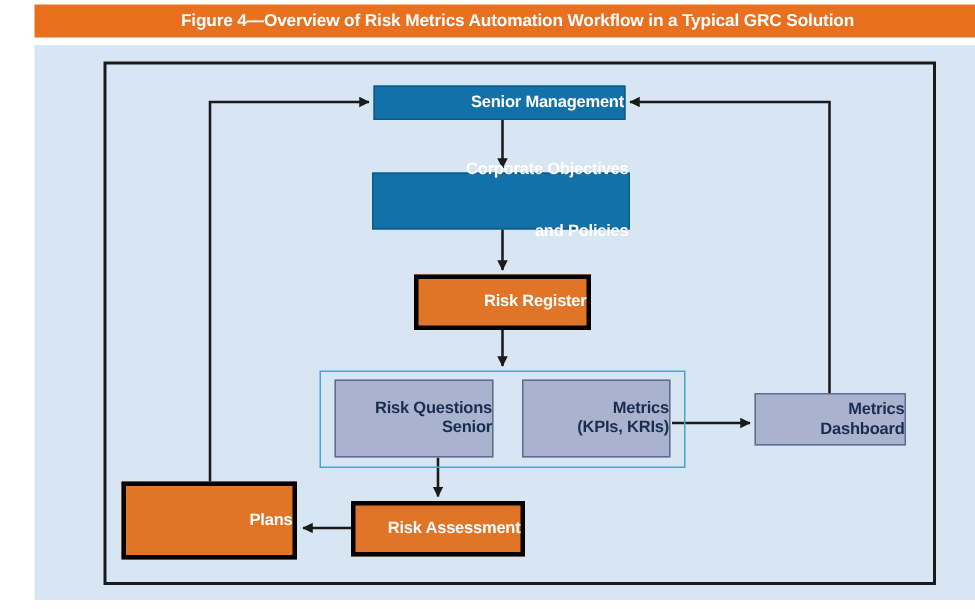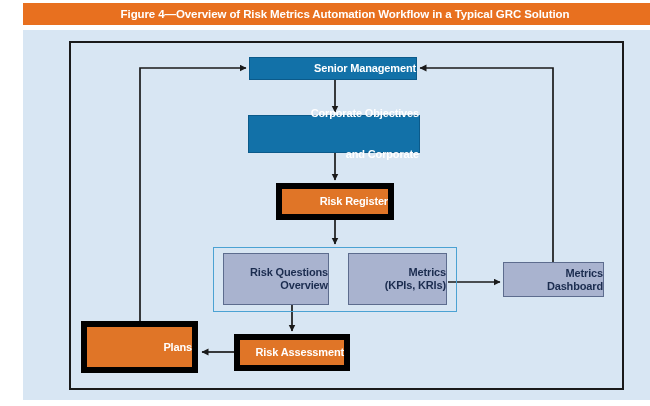--- a/index.html
+++ b/index.html
@@ -31,21 +31,21 @@
   .frame{
     position:absolute;left:49px;top:41px;width:551px;height:345px;
     border:2px solid var(--line);
   }
   .node{
     position:absolute;display:flex;flex-direction:column;align-items:flex-end;justify-content:center;
     font-weight:bold;font-size:11px;letter-spacing:-0.15px;line-height:13px;text-align:center;
     box-sizing:border-box;
   }
   .node.blue{background:var(--blue);color:#ffffff;border:1px solid #0B5A8A;}
-  .node.orange{background:var(--orange);color:#ffffff;border:6px solid #000000;}
+  .node.orange{background:var(--orange);color:#ffffff;border:3px solid #000000;}
   .node.gray{background:var(--gray-fill);color:var(--gray-text);border:1.5px solid var(--gray-border);}
   .group-box{
     position:absolute;left:193px;top:247px;width:244px;height:65px;
     border:1.5px solid var(--group-border);box-sizing:border-box;
   }
   .node span{display:block;}
   svg.wires{position:absolute;left:0;top:0;pointer-events:none;}
 </style>
 </head>
 <body>
@@ -79,30 +79,30 @@
   </svg>
 
   <div class="group-box"></div>
 
   <div class="node blue" style="left:229px;top:57px;width:168px;height:23px;">
     <span>Senior Management</span>
   </div>
 
   <div class="node blue" style="left:228px;top:115px;width:172px;height:38px;gap:28px;">
     <span>Corporate Objectives</span>
-    <span>and Corporate</span>
+    <span>and Policies</span>
   </div>
 
   <div class="node orange" style="left:256px;top:183px;width:118px;height:37px;">
     <span>Risk Register</span>
   </div>
 
   <div class="node gray" style="left:203px;top:253px;width:106px;height:52px;padding-left:24px;">
     <span>Risk Questions</span>
-    <span>Overview</span>
+    <span>Senior</span>
   </div>
 
   <div class="node gray" style="left:328px;top:253px;width:99px;height:52px;">
     <span>Metrics</span>
     <span>(KPIs, KRIs)</span>
   </div>
 
   <div class="node gray" style="left:483px;top:262px;width:101px;height:35px;">
     <span>Metrics</span>
     <span>Dashboard</span>

